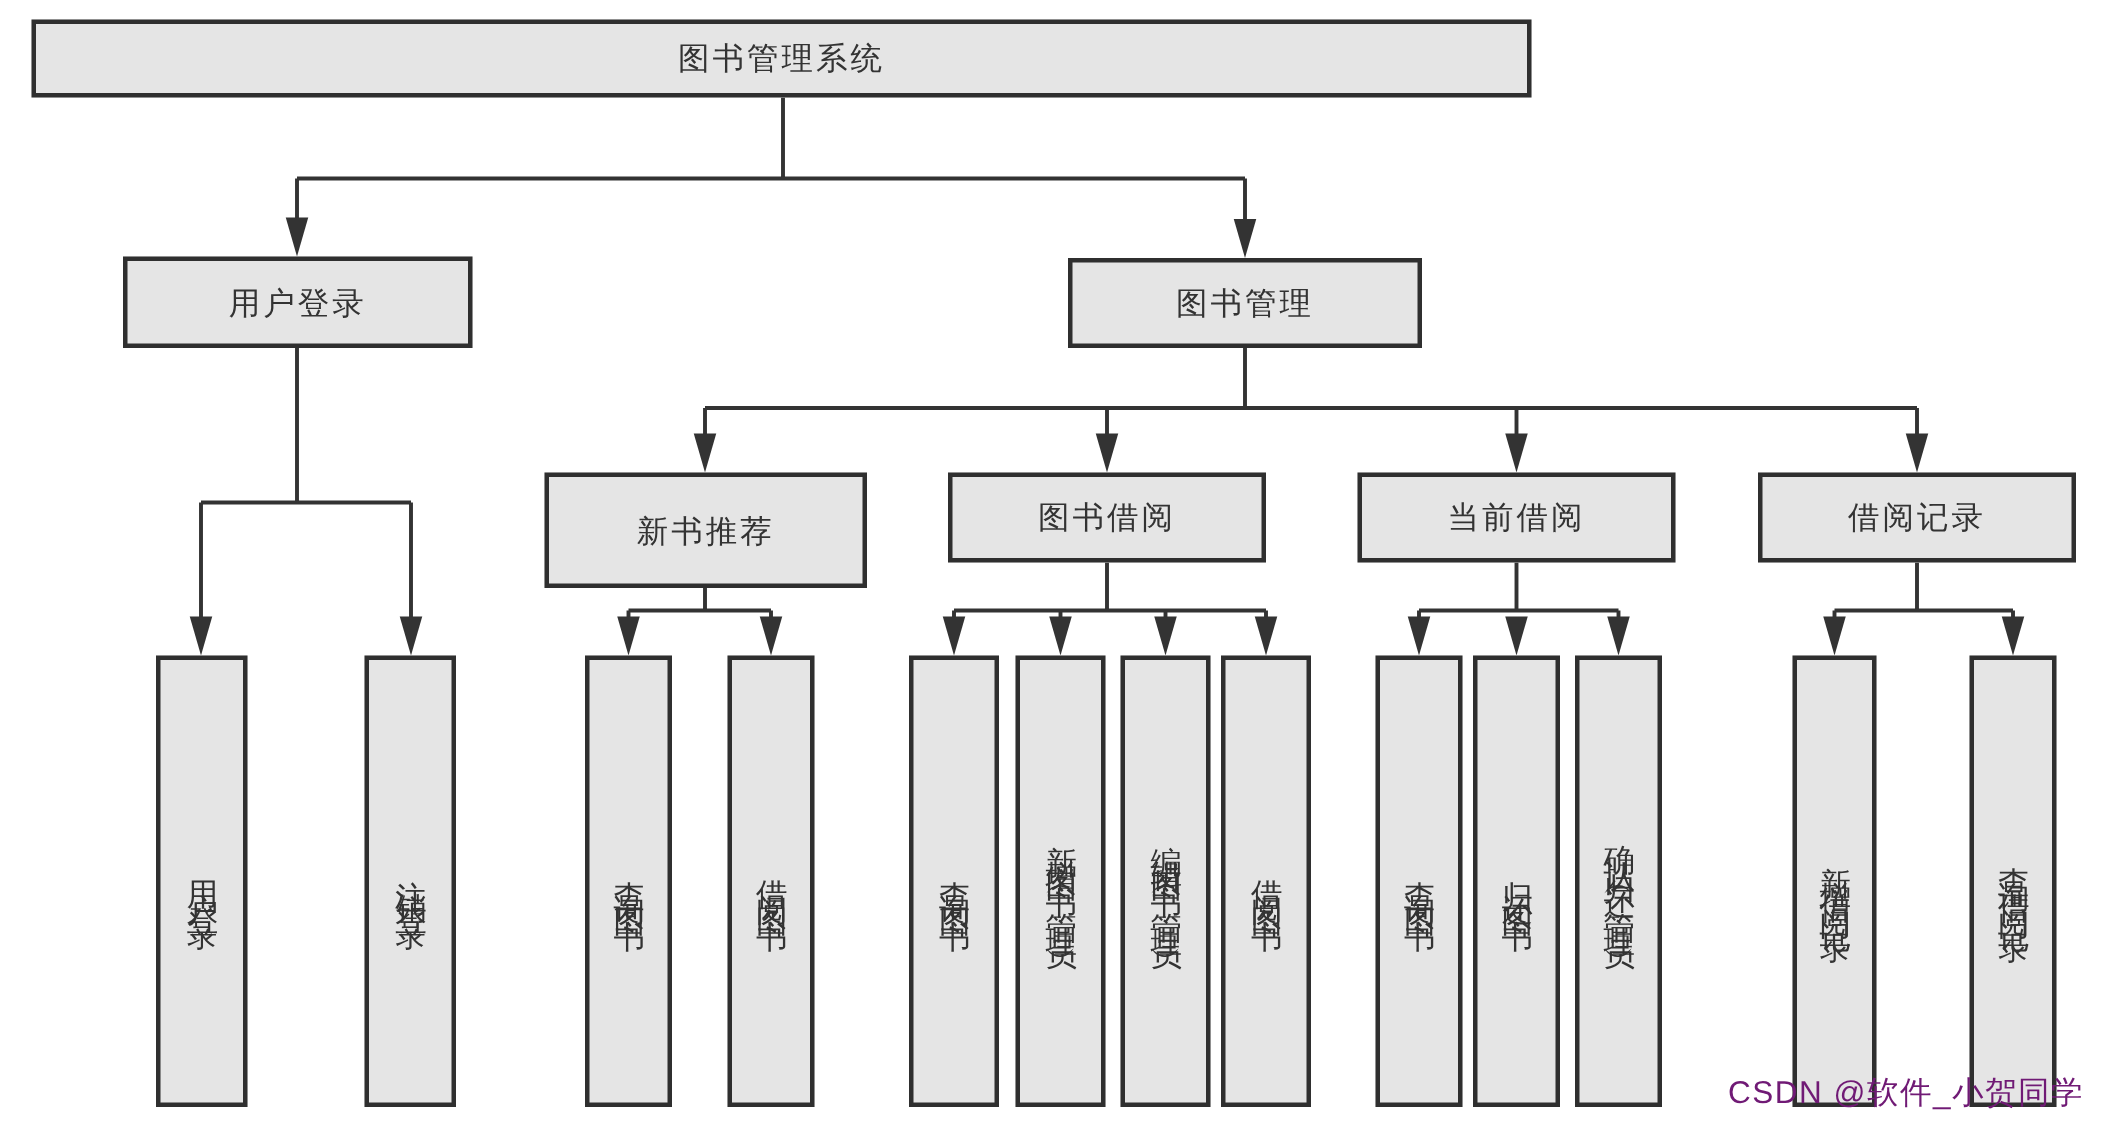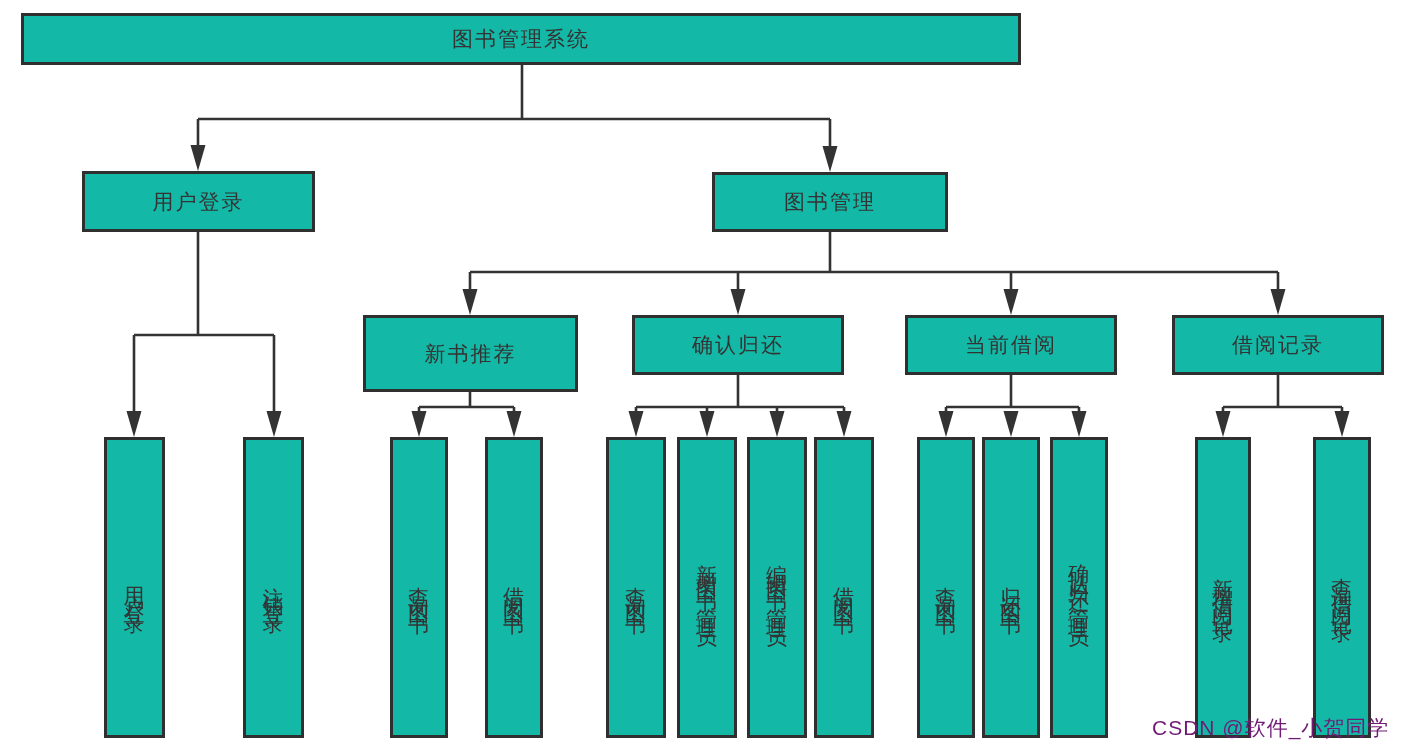--- a/index.html
+++ b/index.html
@@ -15,21 +15,21 @@
     background: #ffffff;
   }
   #connectors {
     position: absolute; left: 0; top: 0;
     width: 1405px; height: 747px;
     z-index: 1;
   }
   .node {
     position: absolute;
     box-sizing: border-box;
-    background: #14b8a6;
+    background: #e5e5e5;
     border: 3px solid #2f2f2f;
     color: #333333;
     display: flex;
     align-items: center;
     justify-content: center;
     font-size: 21px;
     letter-spacing: 2px;
     z-index: 2;
     text-align: center;
   }
@@ -94,21 +94,21 @@
         <polygon points="1342,437 1334.5,411 1349.5,411"></polygon>
       </g>
   </svg>
 
   <div class="node" style="left:21px; top:13px; width:1000px; height:52px;">图书管理系统</div>
 
   <div class="node" style="left:82px; top:171px; width:233px; height:61px;">用户登录</div>
   <div class="node" style="left:712px; top:172px; width:236px; height:60px;">图书管理</div>
 
   <div class="node" style="left:363px; top:315px; width:215px; height:77px;">新书推荐</div>
-  <div class="node" style="left:632px; top:315px; width:212px; height:60px;">确认归还</div>
+  <div class="node" style="left:632px; top:315px; width:212px; height:60px;">图书借阅</div>
   <div class="node" style="left:905px; top:315px; width:212px; height:60px;">当前借阅</div>
   <div class="node" style="left:1172px; top:315px; width:212px; height:60px;">借阅记录</div>
 
   <div class="node leaf" style="left:104px; top:437px; width:61px; height:301px;">用户登录</div>
   <div class="node leaf" style="left:243px; top:437px; width:61px; height:301px;">注销登录</div>
 
   <div class="node leaf" style="left:390px; top:437px; width:58px; height:301px;">查询图书</div>
   <div class="node leaf" style="left:485px; top:437px; width:58px; height:301px;">借阅图书</div>
 
   <div class="node leaf" style="left:606px; top:437px; width:60px; height:301px;">查询图书</div>

